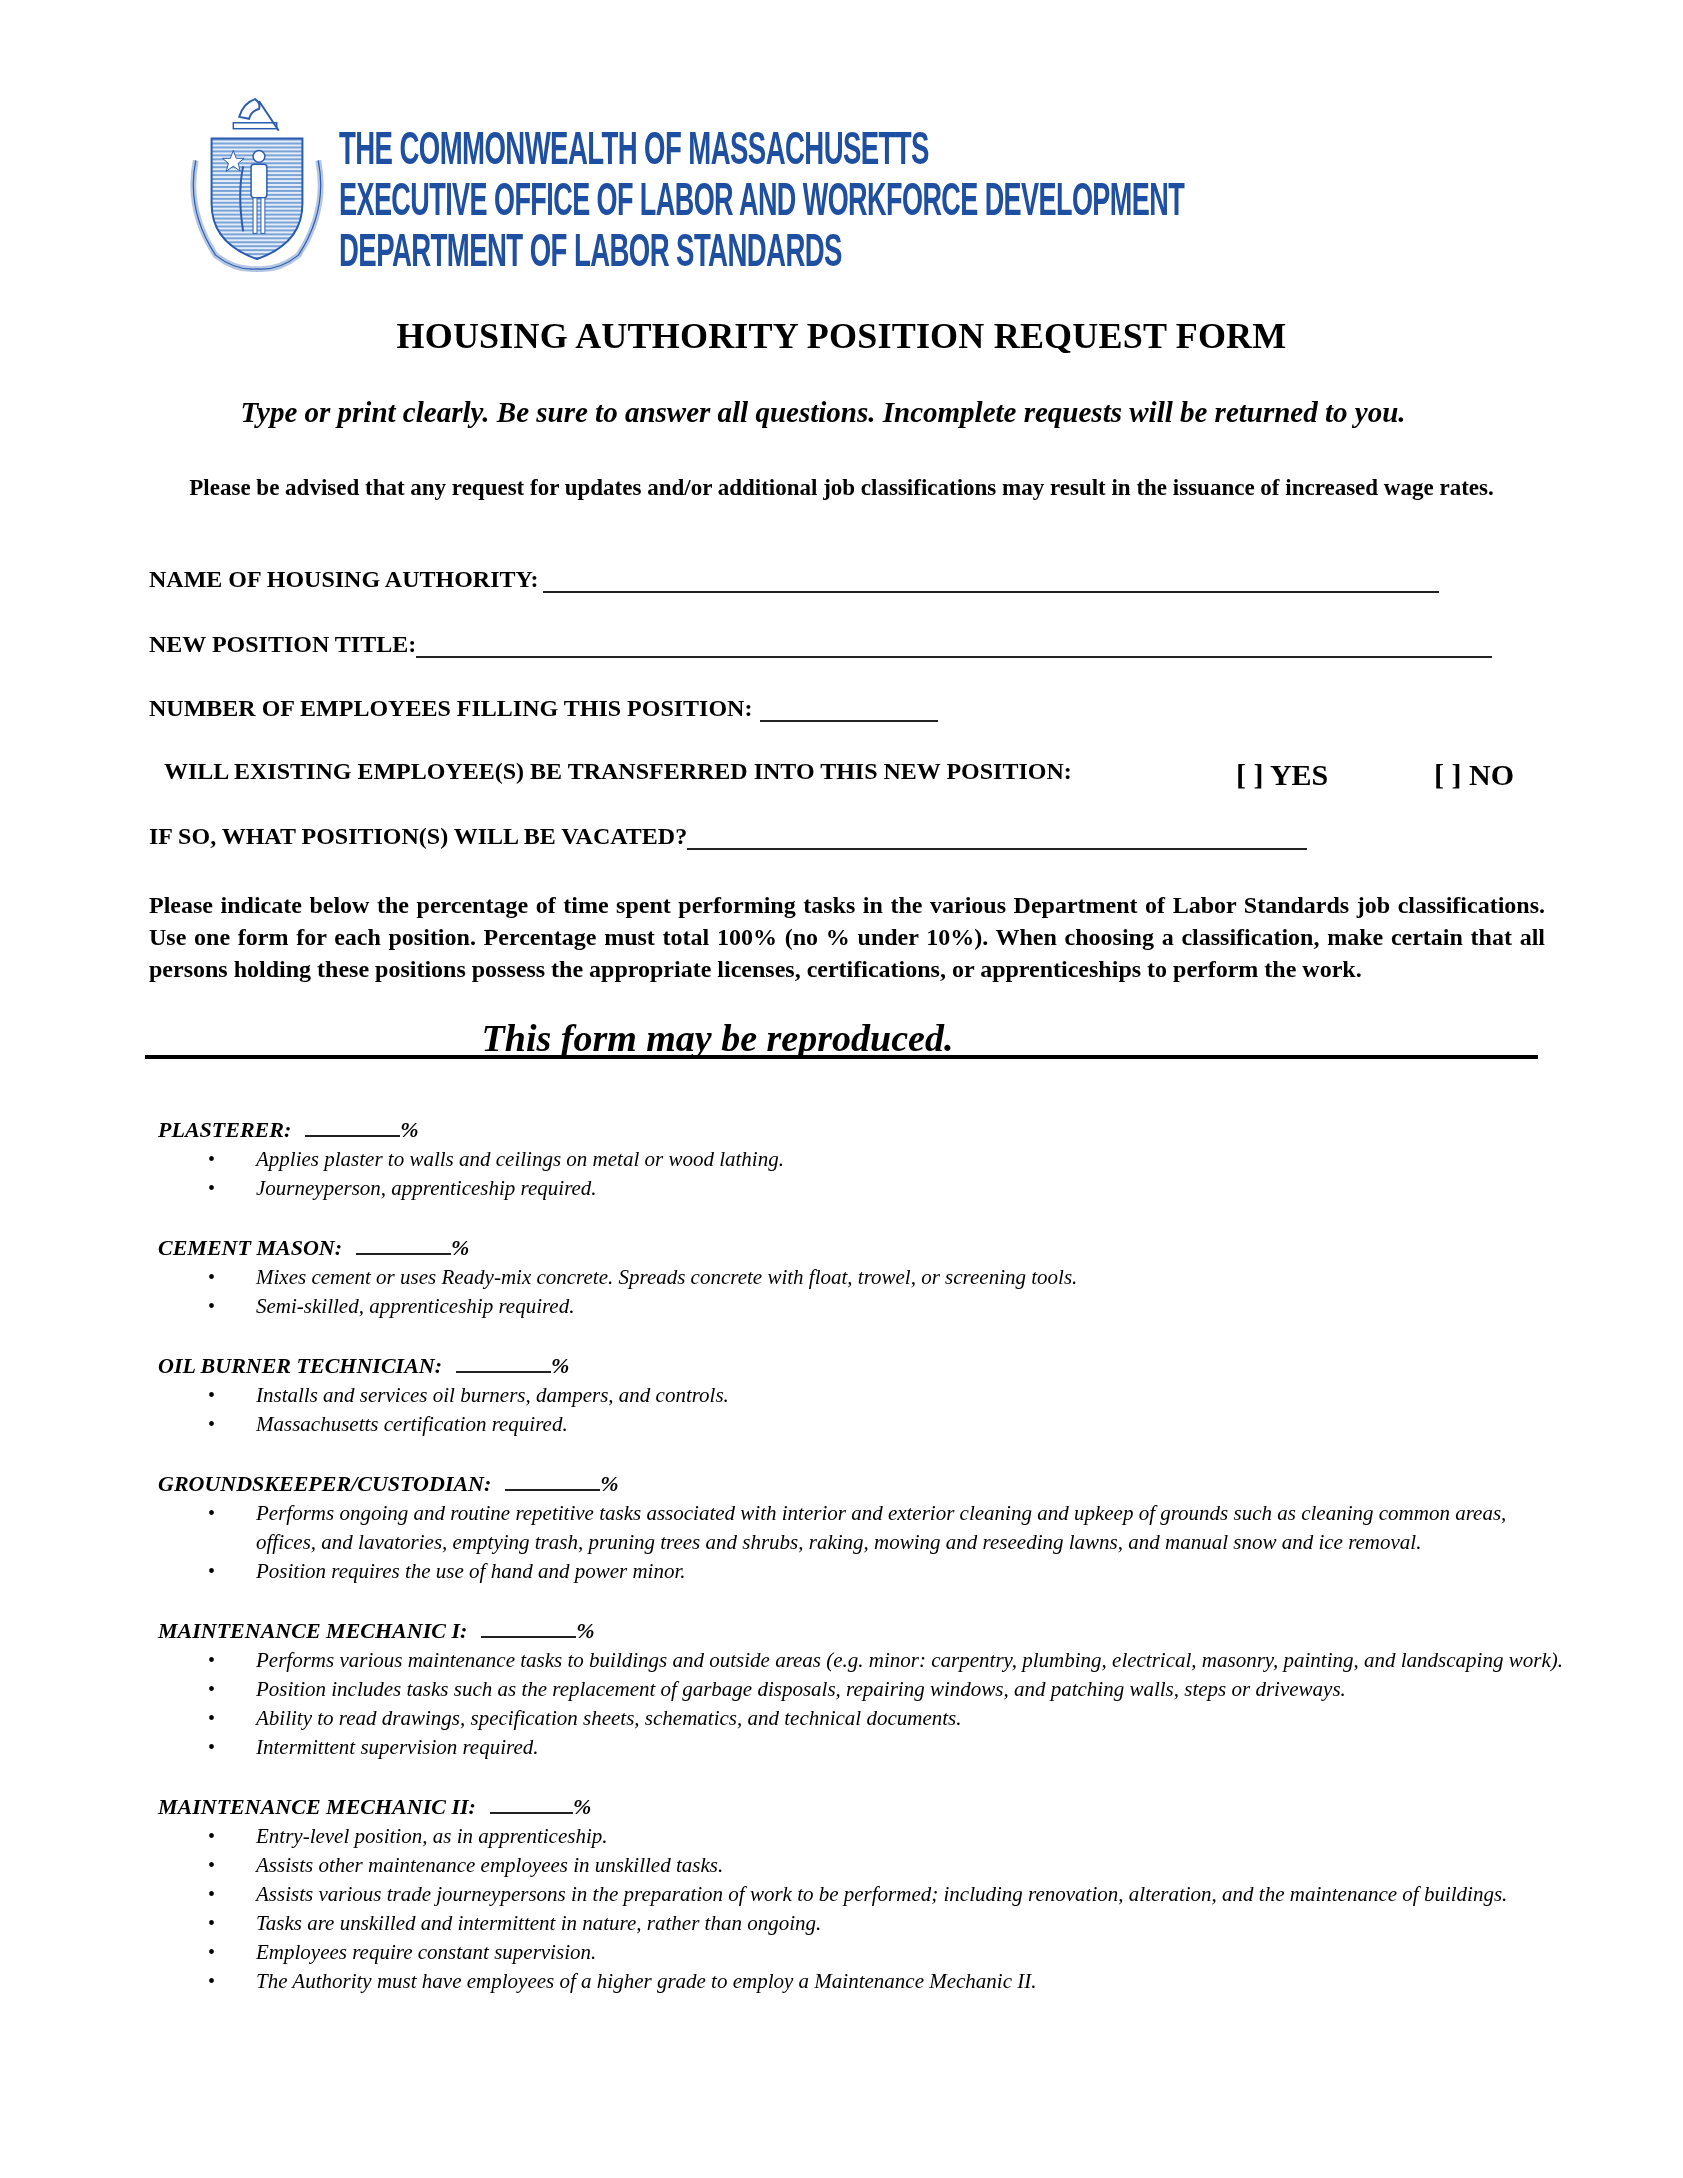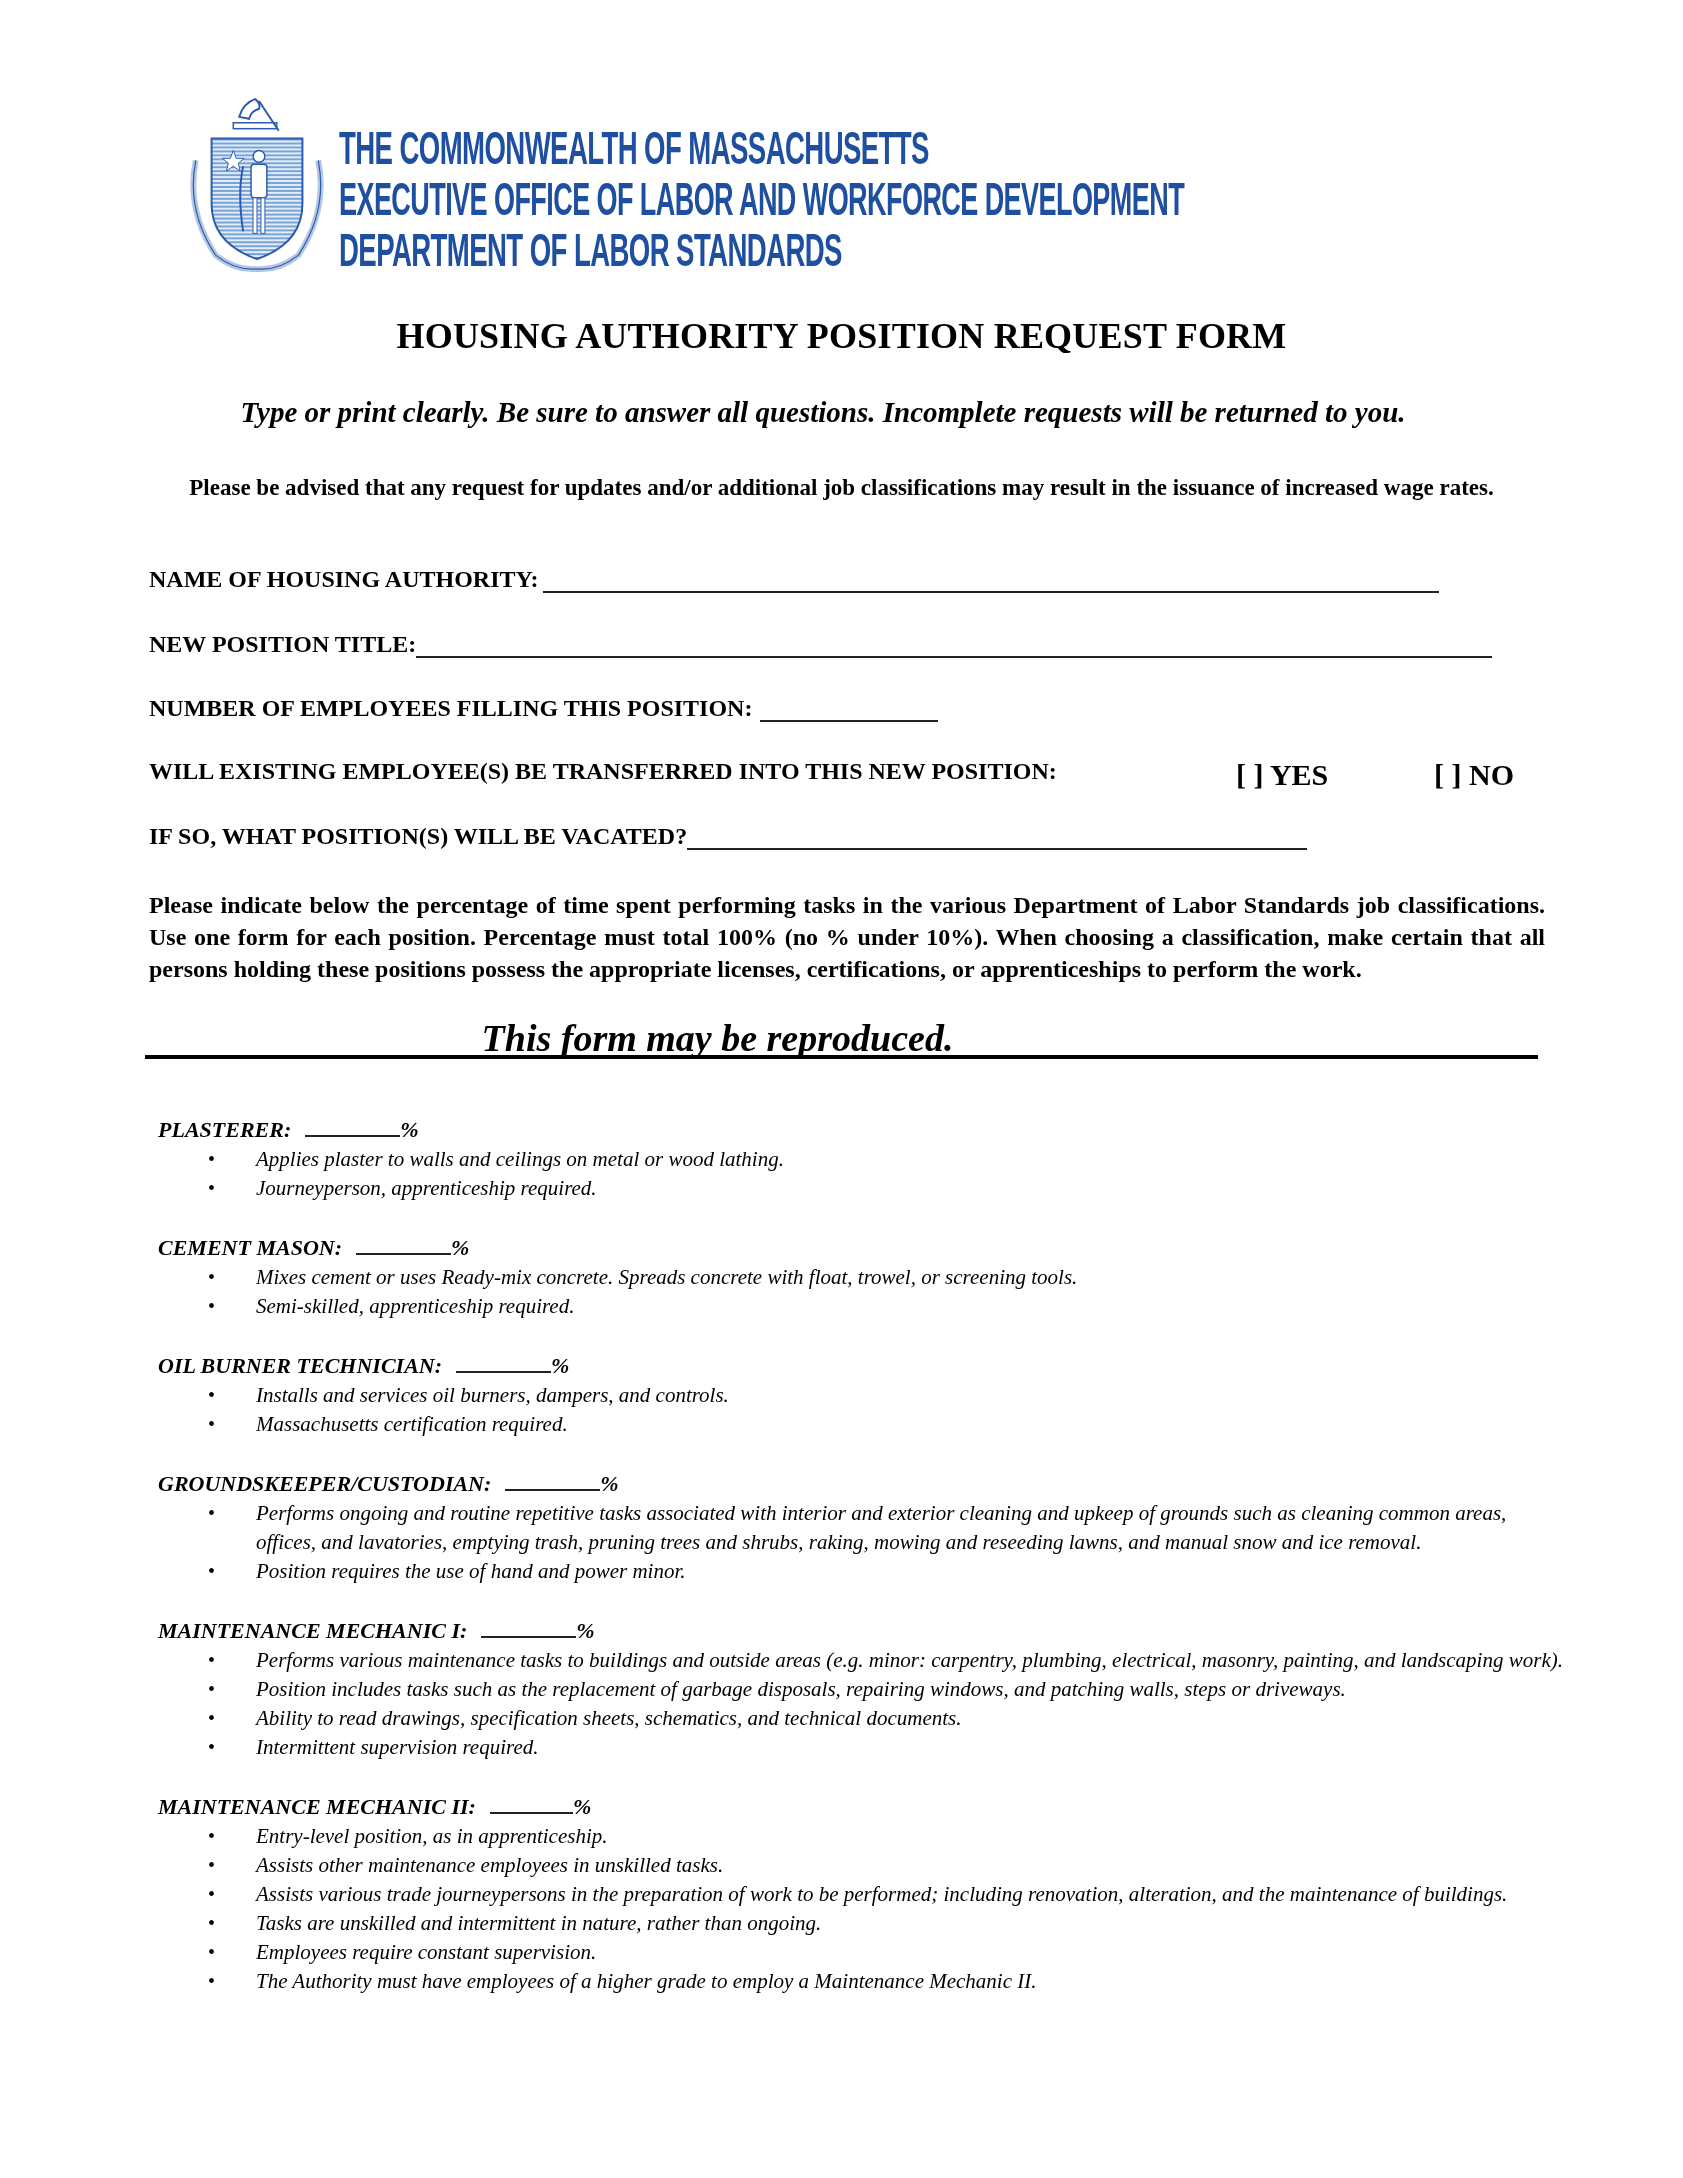--- a/index.html
+++ b/index.html
@@ -25,21 +25,21 @@
   .advisory { position: absolute; left: 188px; width: 1307px; top: 471px; text-align: center;
               font-size: 23px; font-weight: bold; line-height: 33px; }
 
   
   .field { position: absolute; left: 149px; font-size: 24px; font-weight: bold;
            white-space: nowrap; display: flex; align-items: flex-end; }
   .field .blank { display: inline-block; border-bottom: 2px solid #222; height: 22px; margin-left: 4px; }
   .f1 { top: 566px; } .f1 .blank { width: 896px; }
   .f2 { top: 631px; } .f2 .blank { width: 1076px; margin-left: 0; }
   .f3 { top: 695px; } .f3 .blank { width: 178px; margin-left: 8px; }
-  .f4 { top: 758px; }
+  .f4 { top: 758px; margin-left: 15px; }
   .f5 { top: 823px; } .f5 .blank { width: 620px; margin-left: 0; }
   .checkopt { position: absolute; font-weight: bold; font-size: 30px; white-space: nowrap; }
   .opt-yes { left: 1236px; top: 758px; }
   .opt-no { left: 1434px; top: 758px; text-align: right; }
   .bracket { cursor: pointer; }
 
   .instructions { position: absolute; left: 149px; width: 1396px; top: 889px;
                   font-size: 24px; font-weight: bold; line-height: 32px; text-align: justify; }
   .reproduce { position: absolute; left: 0; width: 1435px; top: 1016px; text-align: center;
                font-size: 38px; font-style: italic; font-weight: bold; }

